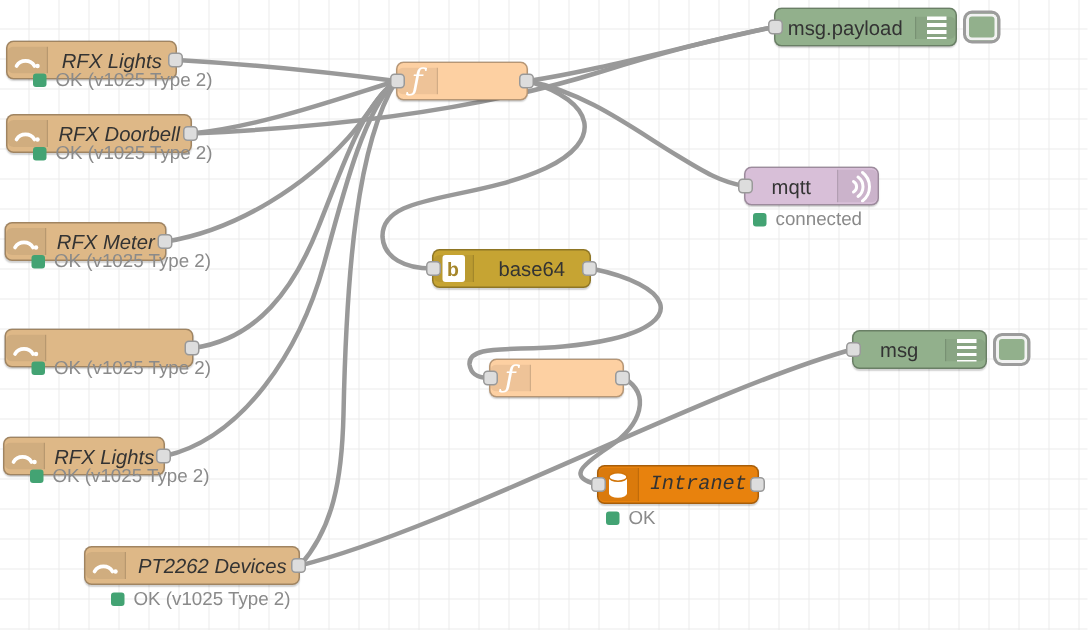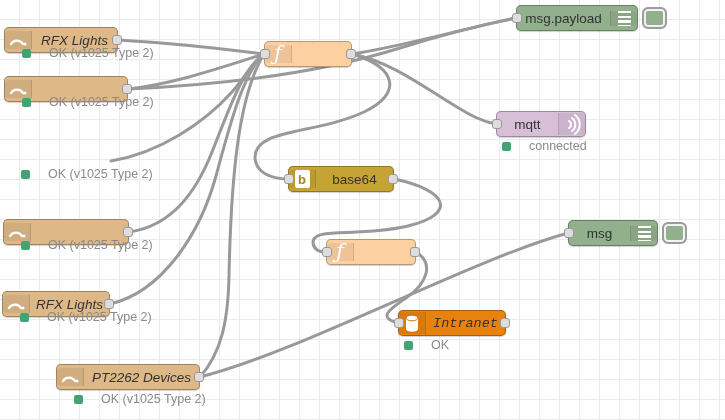--- a/index.html
+++ b/index.html
@@ -36,21 +36,21 @@
   .debug{background:#92b08c;}
   .intranet{background:#e8820d;font-family:Liberation Mono, monospace;}
   .func .ficon{font-family:"DejaVu Serif",serif;font-style:italic;font-size:20px;color:#fff;line-height:1;margin-top:-2px;}
   .port{
     position:absolute;width:10px;height:10px;top:7px;background:#dddddd;
     border:1px solid #999;border-radius:3px;box-sizing:border-box;z-index:3;
   }
   .port.in{left:-5px;}
   .port.out{right:-5px;}
   .status{
-    position:absolute;z-index:2;display:flex;align-items:center;gap:18px;
+    position:absolute;z-index:2;display:flex;align-items:center;gap:6px;
     font-size:12.5px;color:#8a8a8a;white-space:nowrap;
   }
   .status .dot{width:9px;height:9px;border-radius:2px;background:#43a373;flex:none;}
   .dbg-btn{
     position:absolute;width:25px;height:22px;z-index:2;background:#92b08c;
     border:2px solid #9c9c9c;border-radius:6px;box-sizing:border-box;
     box-shadow:inset 0 0 0 2px #f2f2f2;
   }
   .hamburger{
     width:13px;height:15px;
@@ -98,27 +98,38 @@
     <span>OK (v1025 Type 2)</span>
   </div>
 
   <div class="node rfx italic" style="left:4px;top:76px;width:124px">
     <span class="icon-region left">
       <svg width="20" height="18">
         <path d="M3 13 A7 7 0 0 1 15 13" stroke="#ffffff" stroke-width="2.4" fill="none" stroke-linecap="round"></path>
         <circle cx="17" cy="13" r="1.5" fill="#ffffff"></circle>
       </svg>
     </span>
+    <span class="label">RFX Doorbell</span>
     <span class="port out"></span>
   </div>
   <div class="status" style="left:22px;top:95px">
     <span class="dot"></span>
     <span>OK (v1025 Type 2)</span>
   </div>
 
+  <div class="node rfx italic" style="left:3px;top:148px;width:108px">
+    <span class="icon-region left">
+      <svg width="20" height="18">
+        <path d="M3 13 A7 7 0 0 1 15 13" stroke="#ffffff" stroke-width="2.4" fill="none" stroke-linecap="round"></path>
+        <circle cx="17" cy="13" r="1.5" fill="#ffffff"></circle>
+      </svg>
+    </span>
+    <span class="label">RFX Meter</span>
+    <span class="port out"></span>
+  </div>
   <div class="status" style="left:21px;top:167px">
     <span class="dot"></span>
     <span>OK (v1025 Type 2)</span>
   </div>
 
   <div class="node rfx italic" style="left:3px;top:219px;width:126px">
     <span class="icon-region left">
       <svg width="20" height="18">
         <path d="M3 13 A7 7 0 0 1 15 13" stroke="#ffffff" stroke-width="2.4" fill="none" stroke-linecap="round"></path>
         <circle cx="17" cy="13" r="1.5" fill="#ffffff"></circle>

